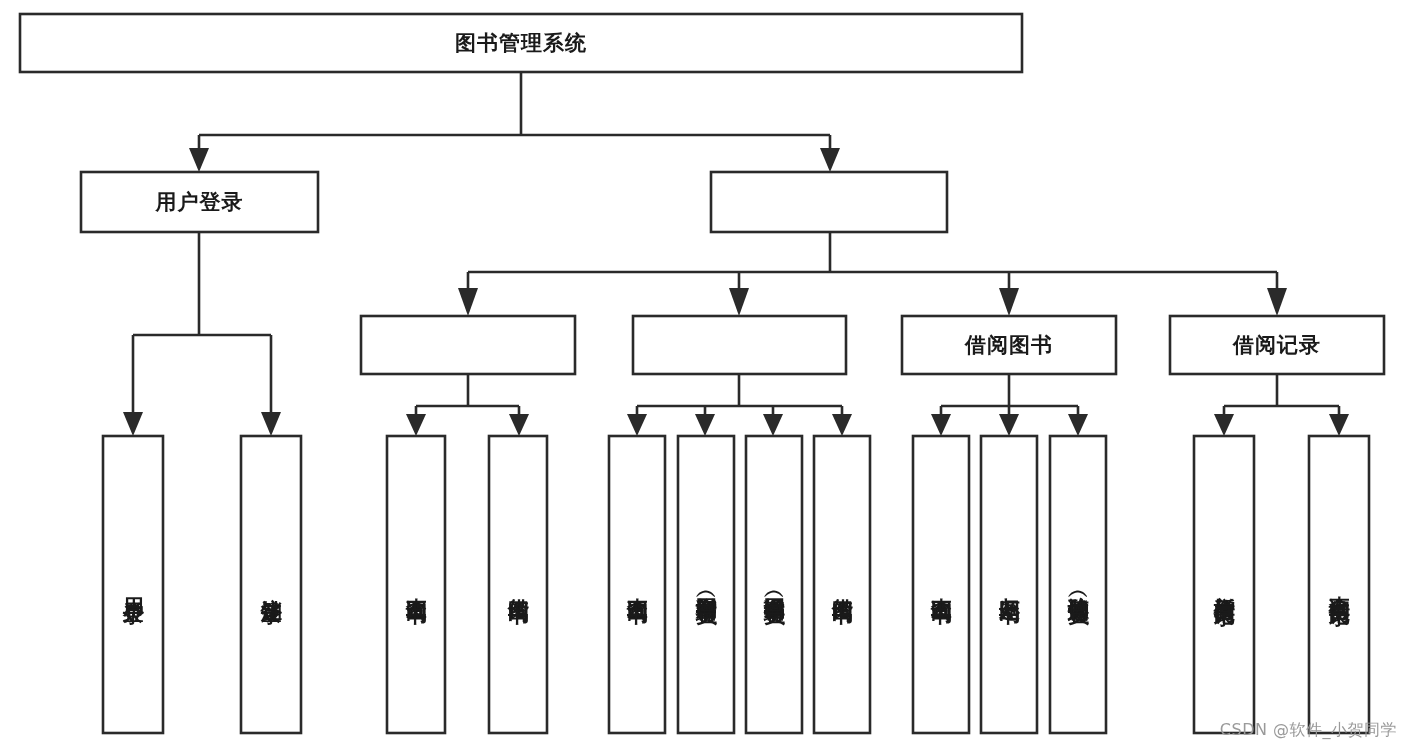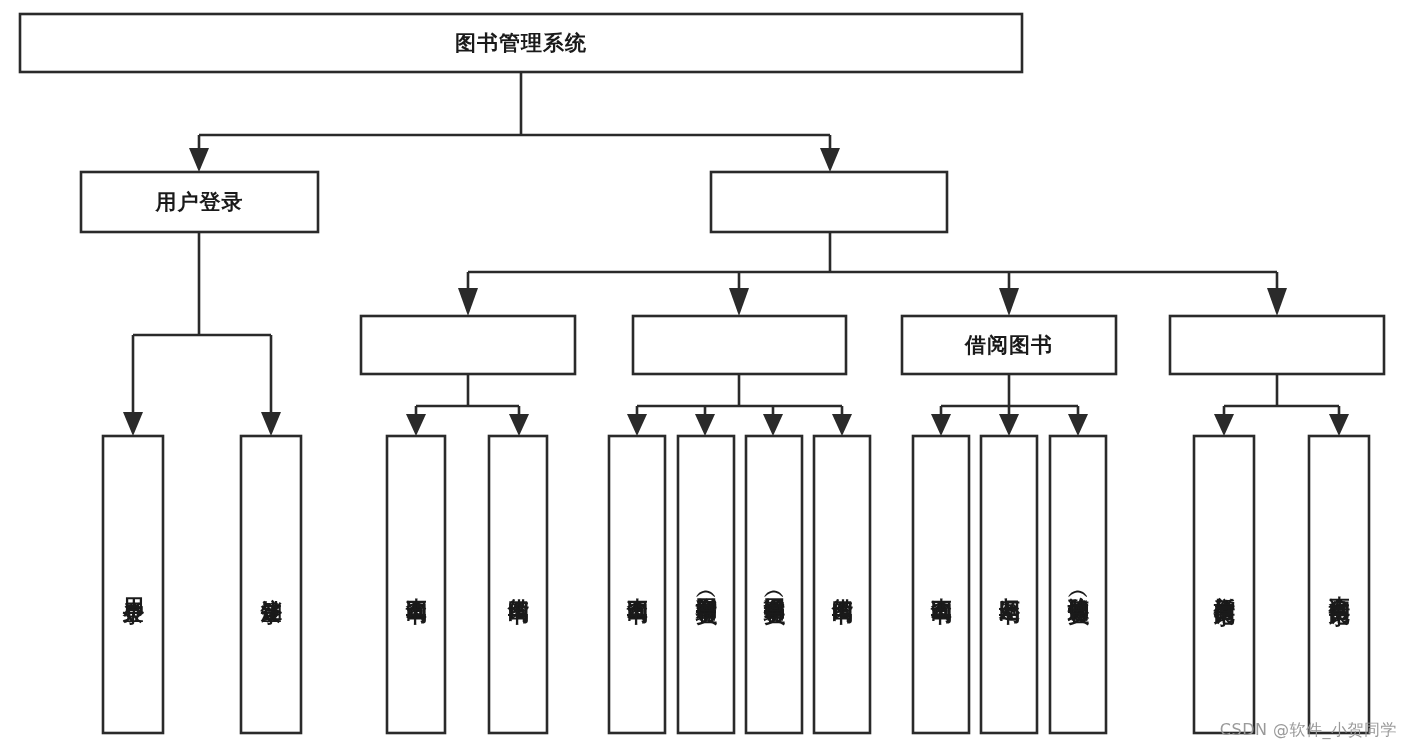--- a/index.html
+++ b/index.html
@@ -176,20 +176,21 @@
 
     <rect class="node-box" x="1194" y="436" width="60" height="297"></rect>
     <rect class="node-box" x="1309" y="436" width="60" height="297"></rect>
   </svg>
 
   <div class="vtext-holder" style="left:20px; top:14px; width:1002px; height:58px; writing-mode:horizontal-tb; text-orientation:mixed; letter-spacing:1px;">图书管理系统</div>
 
   <div class="vtext-holder" style="left:81px; top:172px; width:237px; height:60px; writing-mode:horizontal-tb; text-orientation:mixed; letter-spacing:1px;">用户登录</div>
 
   <div class="vtext-holder" style="left:902px; top:316px; width:214px; height:58px; writing-mode:horizontal-tb; text-orientation:mixed; letter-spacing:1px;">借阅图书</div>
+  <div class="vtext-holder" style="left:1170px; top:316px; width:214px; height:58px; writing-mode:horizontal-tb; text-orientation:mixed; letter-spacing:1px;">借阅记录</div>
 
   <div class="vtext-holder" style="left:103px; top:436px; width:60px; height:297px;">用户登录</div>
   <div class="vtext-holder" style="left:241px; top:436px; width:60px; height:297px;">注销登录</div>
 
   <div class="vtext-holder" style="left:387px; top:436px; width:58px; height:297px;">查询图书</div>
   <div class="vtext-holder" style="left:489px; top:436px; width:58px; height:297px;">借阅图书</div>
 
   <div class="vtext-holder" style="left:609px; top:436px; width:56px; height:297px;">查询图书</div>
   <div class="vtext-holder" style="left:678px; top:436px; width:56px; height:297px; letter-spacing:1px;">新增图书（管理员）</div>
   <div class="vtext-holder" style="left:746px; top:436px; width:56px; height:297px; letter-spacing:1px;">编辑图书（管理员）</div>

